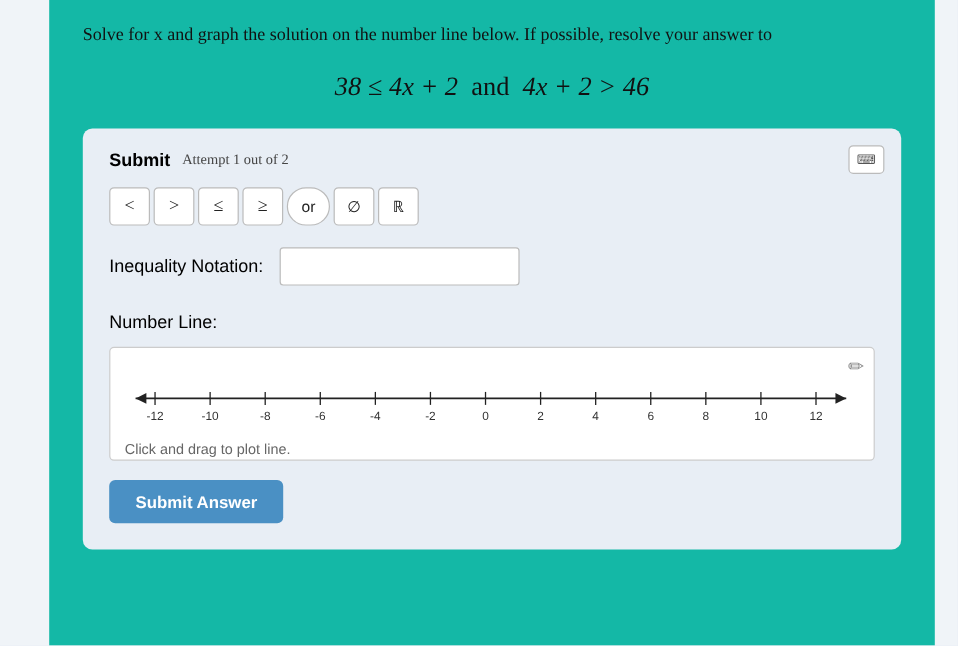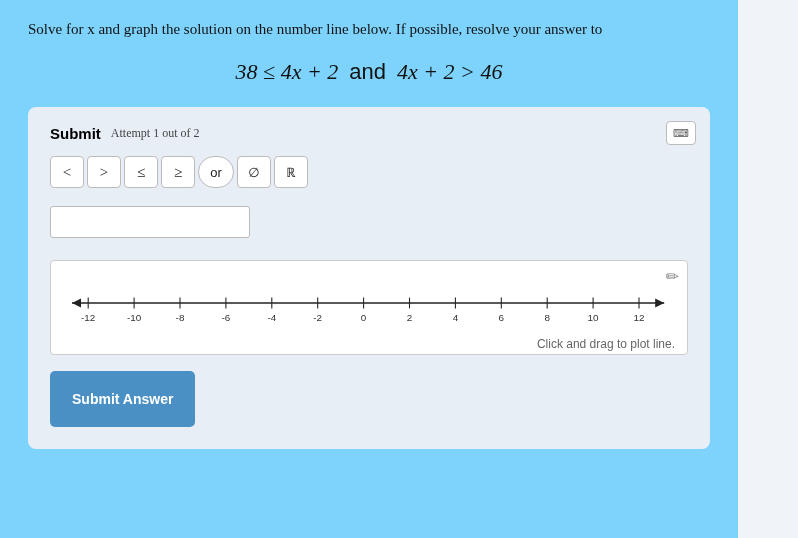--- a/index.html
+++ b/index.html
@@ -6,40 +6,41 @@
     body {
       font-family: Georgia, 'Times New Roman', serif;
       background: #f0f4f8;
       min-height: 538px;
       width: 798px;
       overflow: hidden;
     }
     .page {
       width: 738px;
       min-height: 538px;
-      background: #7dd3fc;
+      background: #14b8a6;
       padding: 18px 28px 20px 28px;
+      margin-left: 41px;
     }
     .question-header {
       font-size: 15px;
       color: #111;
       line-height: 1.55;
       margin-bottom: 18px;
     }
     .equation-block {
       text-align: center;
       font-size: 22px;
       font-style: italic;
       margin-bottom: 22px;
       color: #111;
       font-family: 'Times New Roman', serif;
     }
     .equation-block .and-word {
       font-style: normal;
-      font-family: Liberation Sans, sans-serif;
+      font-family: Liberation Serif, serif;
       text-align: center;
     }
     .answer-panel {
       background: #e8eef5;
       border-radius: 8px;
       padding: 18px 22px 22px 22px;
       position: relative;
     }
     .answer-header {
       display: flex;
@@ -146,33 +147,33 @@
       right: 8px;
       font-size: 16px;
       color: #888;
       cursor: pointer;
     }
     .number-line-svg {
       width: 100%;
       overflow: visible;
     }
     .click-drag-label {
-      text-align: right;
+      text-align: left;
       font-size: 12px;
       color: #666;
       font-family: Arial, sans-serif;
       margin-top: 4px;
     }
     .submit-btn {
       margin-top: 16px;
       background: #4a90c4;
       color: #fff;
       border: none;
       border-radius: 5px;
-      padding: 20px 22px;
+      padding: 10px 22px;
       font-size: 14px;
       font-family: Arial, sans-serif;
       cursor: pointer;
       font-weight: 600;
     }
   </style>
 </head>
 <body>
 
 <div class="page">
@@ -202,24 +203,26 @@
       <button class="sym-btn">&lt;</button>
       <button class="sym-btn">&gt;</button>
       <button class="sym-btn">≤</button>
       <button class="sym-btn">≥</button>
       <button class="sym-btn or-btn">or</button>
       <button class="sym-btn special">∅</button>
       <button class="sym-btn special">ℝ</button>
     </div>
 
     <div class="inequality-row">
+      <span class="inequality-label">Inequality Notation:</span>
       <input class="inequality-input" type="text" value="" placeholder="" style="">
     </div>
 
     <div>
+      <div class="number-line-label">Number Line:</div>
       <div class="number-line-container">
         <span class="pencil-icon">✏</span>
         <svg class="number-line-svg" height="52" viewBox="0 0 680 52">
 
           <line x1="10" y1="26" x2="668" y2="26" stroke="#222" stroke-width="1.5"></line>
 
           <polygon points="668,26 658,21 658,31" fill="#222"></polygon>
 
           <polygon points="10,26 20,21 20,31" fill="#222"></polygon>
 

